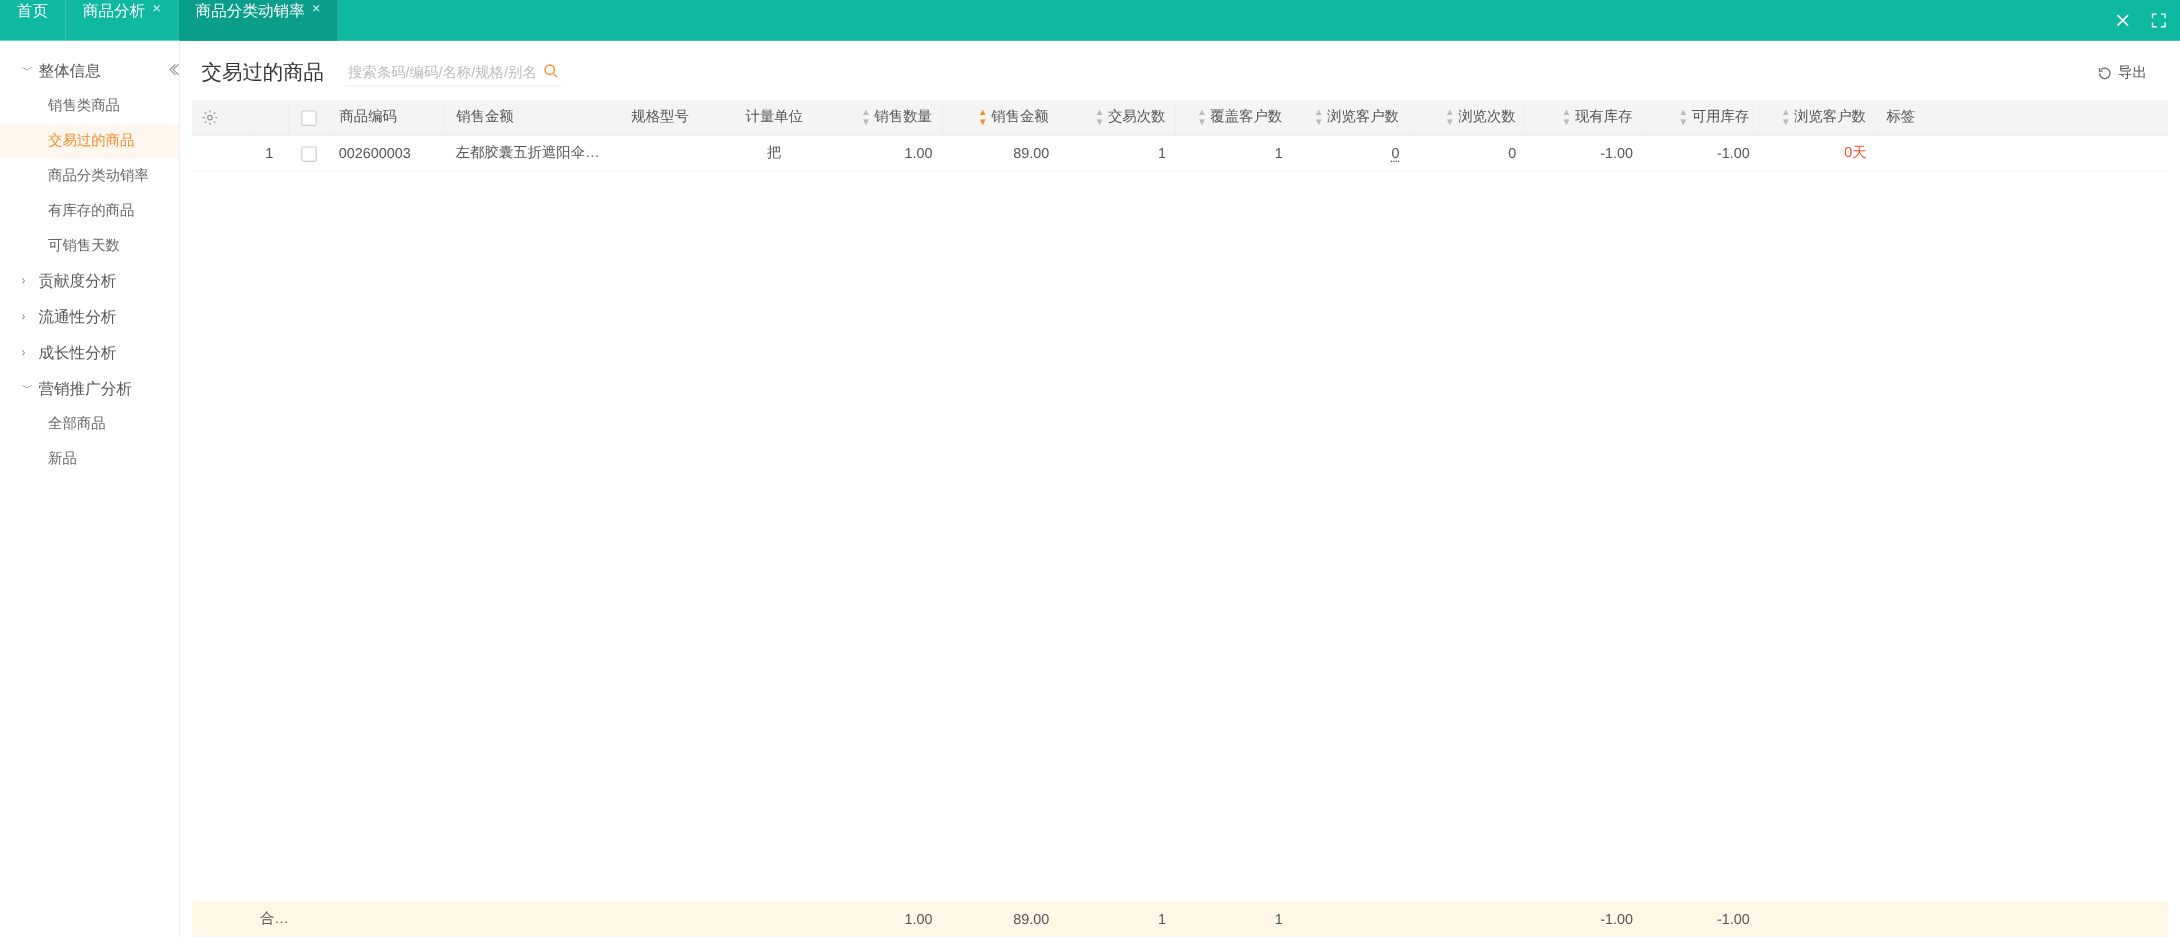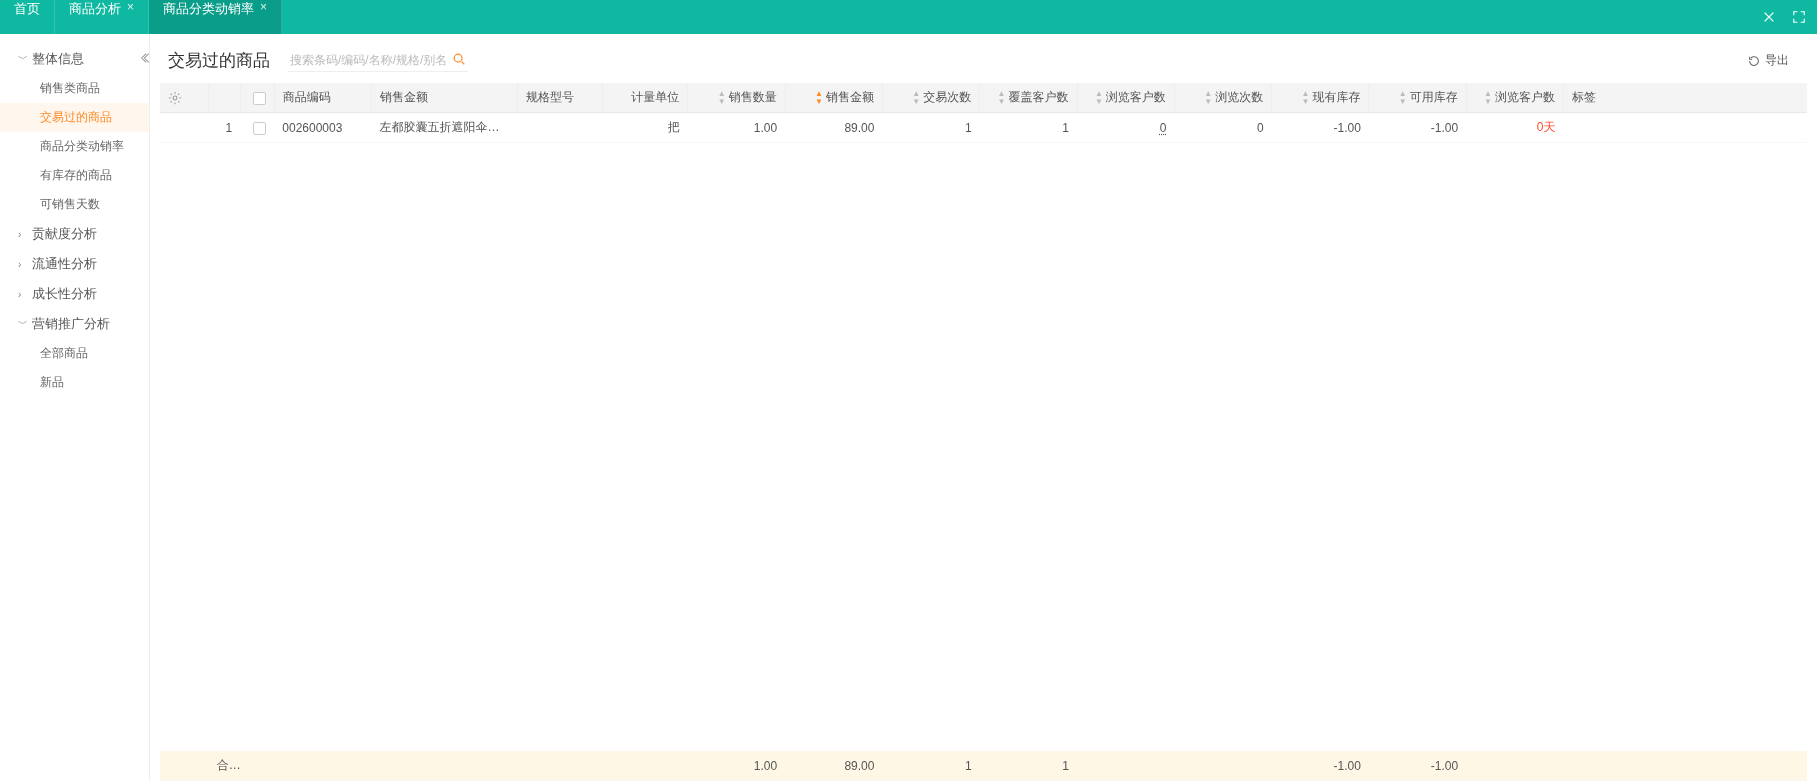--- a/index.html
+++ b/index.html
@@ -32,21 +32,21 @@
   .search-icon { position:absolute; right:2px; top:2px; color:#ff8a29; cursor:pointer; }
   .export-btn { margin-left:auto; display:flex; align-items:center; gap:4px; color:#555; cursor:pointer; font-size:12px; padding:4px 8px; }
   
   
   .table-wrap { flex:1; overflow:auto; padding: 0 10px; display:flex; flex-direction:column;gap:11px; }
   table { border-collapse: collapse; width: 100%; table-layout: fixed; }
   thead th { background:#f4f4f4; font-weight:normal; color:#555; font-size:12px; padding:6px 8px; text-align:left; border-bottom:1px solid #e8e8e8; border-right:1px solid #eee; position:relative; white-space:nowrap; overflow:hidden; text-overflow:ellipsis;}
   thead th:last-child { border-right:none; }
   tbody td { padding:6px 8px; font-size:12px; color:#555; border-bottom:1px solid #f7f7f7; white-space:nowrap; overflow:hidden; text-overflow:ellipsis;}
   .col-num { text-align:right; }
-  .col-center { text-align:right; }
+  .col-center { text-align:center; }
   .sort { color:#bbb; font-size:8px; margin-right:3px; display:inline-block; vertical-align:middle; line-height:8px; }
   .sort.active-desc { color:#ff8a29; }
   .gear-cell { color:#aaa; text-align:center; cursor:pointer; }
   .checkbox { width:13px; height:13px; border:1px solid #ccc; border-radius:2px; display:inline-block; vertical-align:middle; background:#fff;}
   .dashed { text-decoration:underline; text-decoration-style:dotted; text-underline-offset:2px; cursor:pointer;}
   .red { color:#ff4d2e; }
   
   .totals-spacer { flex:1; }
   .totals-row { background:#fff7e6; }
   .totals-row td { background:#fff7e6; color:#555; font-size:12px; padding:6px 8px; }

